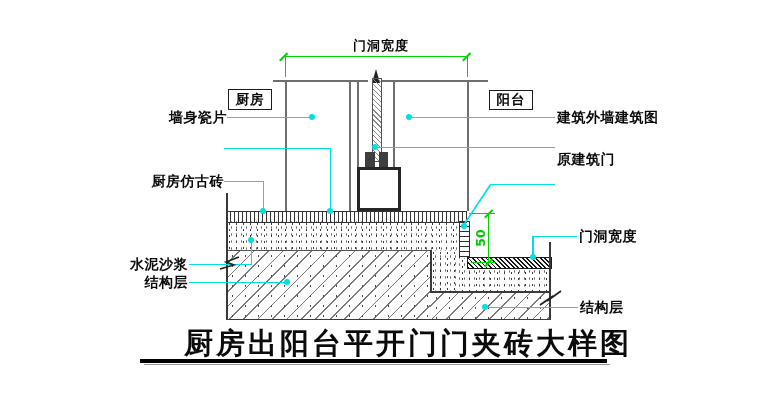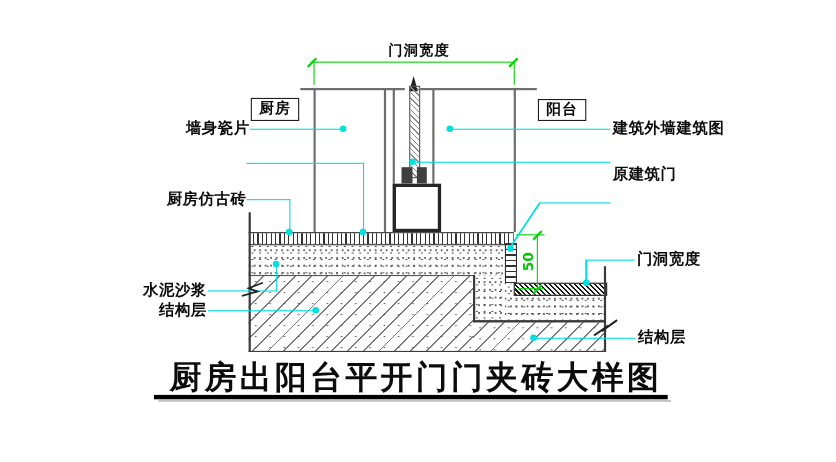--- a/index.html
+++ b/index.html
@@ -26,21 +26,21 @@
     background-size:13px 10px,auto;}
   .ladder{position:absolute;border-left:1.5px solid #2e2e2e;border-right:1.5px solid #2e2e2e;
     background:repeating-linear-gradient(180deg,#2e2e2e 0 1.4px,transparent 1.4px 5px);}
   .balctile{position:absolute;border:1px solid #1c1c1c;
     background:repeating-linear-gradient(45deg,#161616 0 1.3px,#f4f4f4 1.3px 3.2px);}
   .leaf{position:absolute;border:1px solid #555;background:
     repeating-linear-gradient(45deg,#8a8a8a 0 0.9px,transparent 0.9px 3.6px);}
   .dblock{position:absolute;background:#3f3f3f;}
   .dbox{position:absolute;border:3px solid #262626;background:#fff;}
   .roombox{position:absolute;border:1.6px solid #1e1e1e;background:#fff;color:#0a0a0a;
-    font-size:13.5px;font-weight:600;display:flex;align-items:flex-start;justify-content:center;
+    font-size:13.5px;font-weight:600;display:flex;align-items:flex-end;justify-content:center;
     letter-spacing:1px;}
   .lab{position:absolute;color:#0a0a0a;font-size:14px;font-weight:600;white-space:nowrap;
     letter-spacing:0.5px;line-height:16px;}
   .dimlab{position:absolute;color:#0a0a0a;font-size:13px;font-weight:600;text-align:center;
     letter-spacing:1px;}
   .dim50{position:absolute;color:#00c400;font-size:12.5px;font-weight:600;text-align:center;
     transform:rotate(-90deg);}
   .title{position:absolute;color:#0b0b0b;font-size:29px;font-weight:700;letter-spacing:3px;
     white-space:nowrap;text-align:center;}
   .tick{position:absolute;width:11px;height:1.5px;background:#00d500;transform:rotate(-45deg);}
@@ -144,17 +144,17 @@
   <div class="lab" style="right:533px;top:109px;">墙身瓷片</div>
   <div class="lab" style="right:536px;top:173px;">厨房仿古砖</div>
   <div class="lab" style="right:572px;top:256px;">水泥沙浆</div>
   <div class="lab" style="right:572px;top:274px;">结构层</div>
 
   <div class="lab" style="left:557px;top:109px;">建筑外墙建筑图</div>
   <div class="lab" style="left:557px;top:139px;margin-top:12px;">原建筑门</div>
   <div class="lab" style="left:579px;top:228px;">门洞宽度</div>
   <div class="lab" style="left:580px;top:299px;">结构层</div>
 
-  <div class="title" style="left:140px;top:324px;width:476px;">厨房出阳台平开门门夹砖大样图</div>
+  <div class="title" style="left:156px;top:324px;width:476px;text-align:right;">厨房出阳台平开门门夹砖大样图</div>
   <div class="kline" style="left:140px;top:358.5px;width:467px;height:4.2px;background:#000;"></div>
   <div class="kline" style="left:144px;top:364px;width:466px;height:1.2px;background:#9a9a9a;"></div>
 
 </div>
 
 </body></html>

